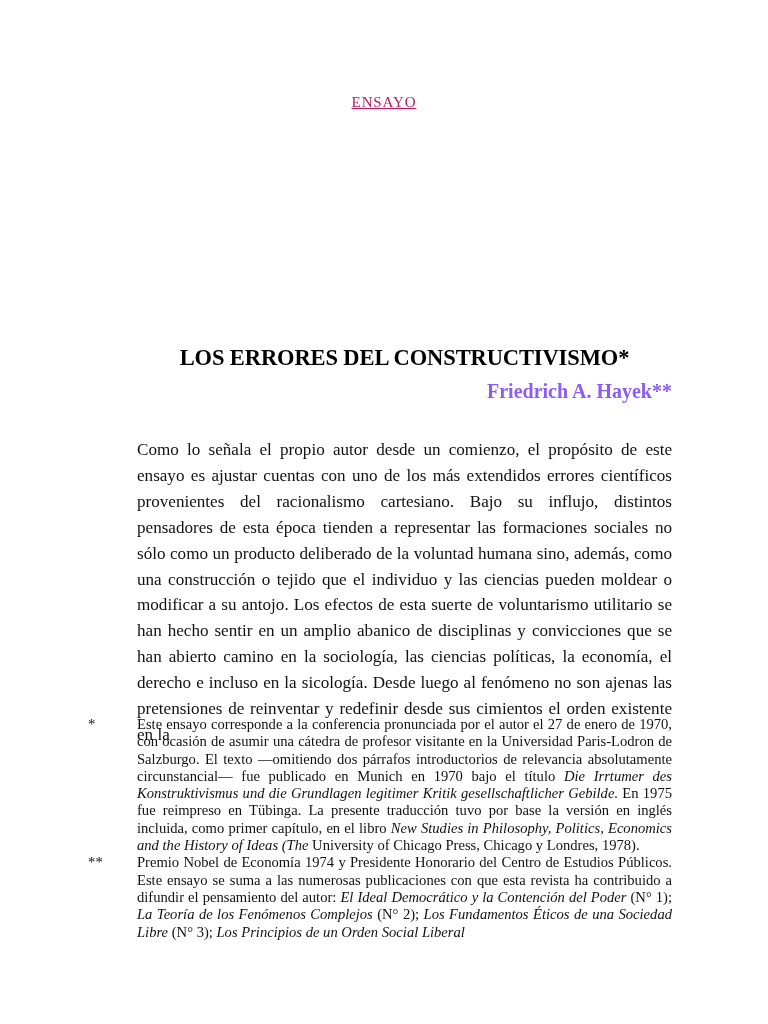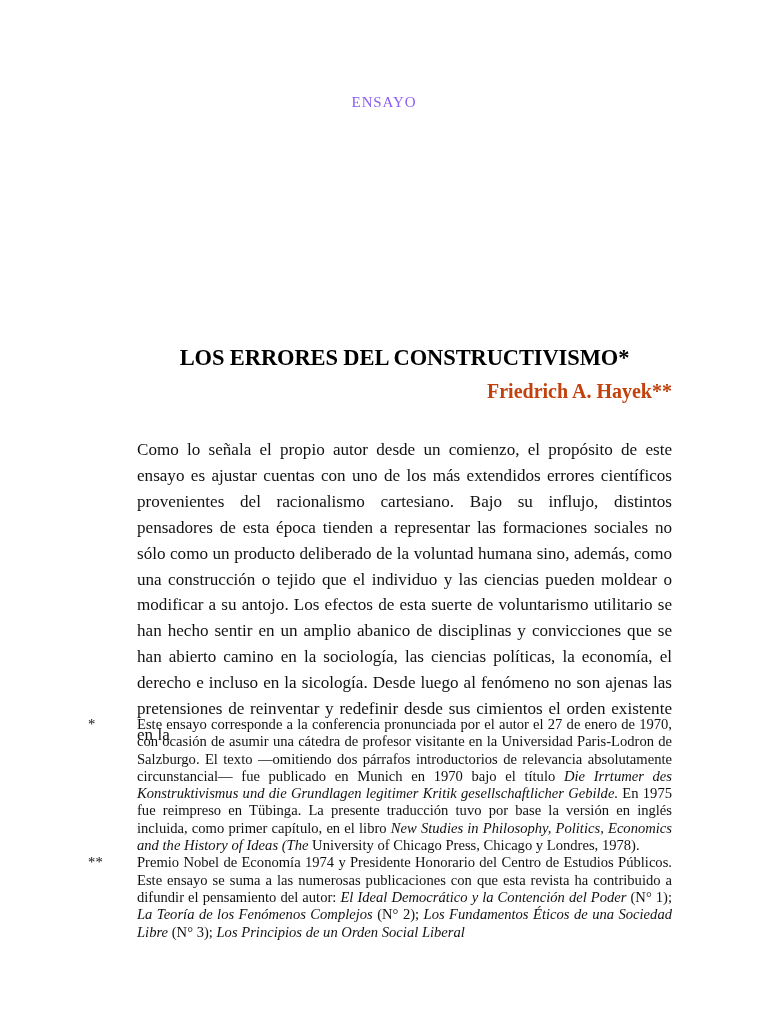--- a/index.html
+++ b/index.html
@@ -19,21 +19,22 @@
 
   
   .section-header {
     position: absolute;
     top: 94px;
     left: 0;
     width: 768px;
     text-align: center;
     font-size: 15px;
     letter-spacing: 0.06em;
-    color: #8b5cf6;
+    color: #be185d;
+    text-decoration: underline;
   }
 
   
   .article-title {
     position: absolute;
     top: 330px;
     left: 137px;
     width: 535px;
     font-size: 22.5px;
     font-weight: bold;
@@ -43,21 +44,21 @@
     text-align: center;
   }
   .article-author {
     position: absolute;
     top: 380px;
     left: 137px;
     width: 535px;
     text-align: right;
     font-size: 20px;
     font-weight: bold;
-    color: #c2410c;
+    color: #8b5cf6;
     line-height: 1.15;
   }
 
   
   .body-block {
     position: absolute;
     top: 437px;
     left: 137px;
     width: 535px;
     font-size: 17.1px;

